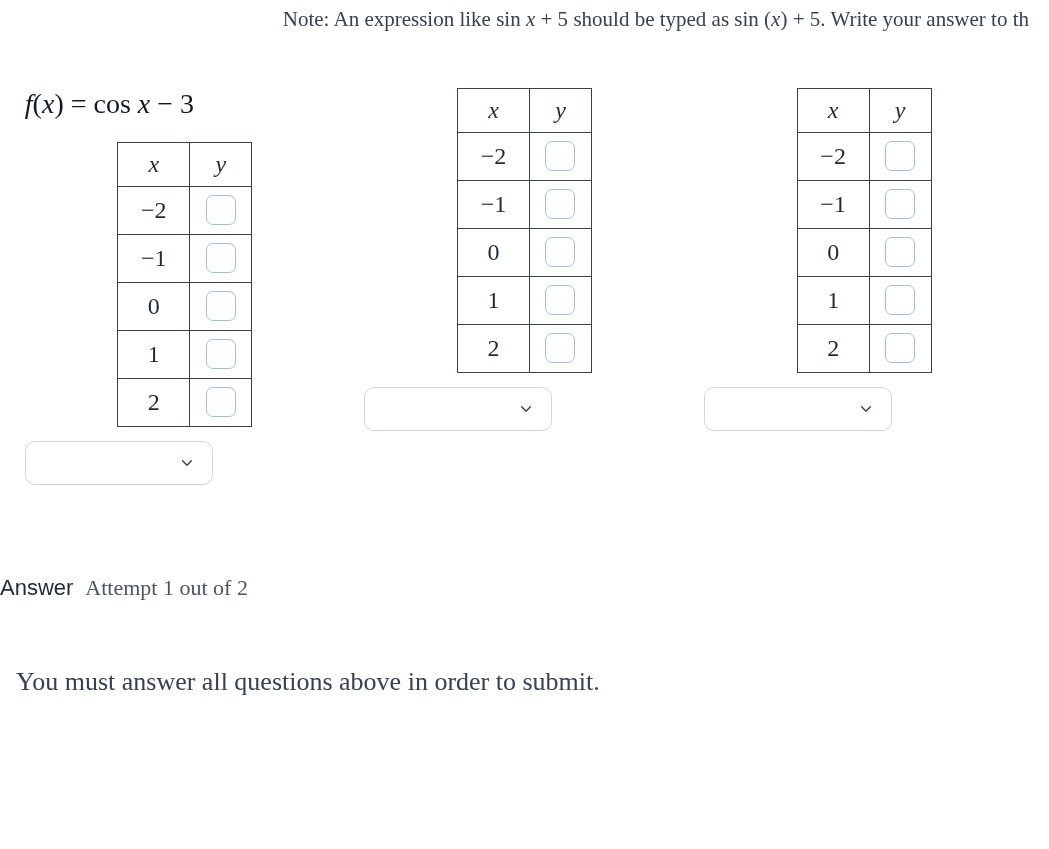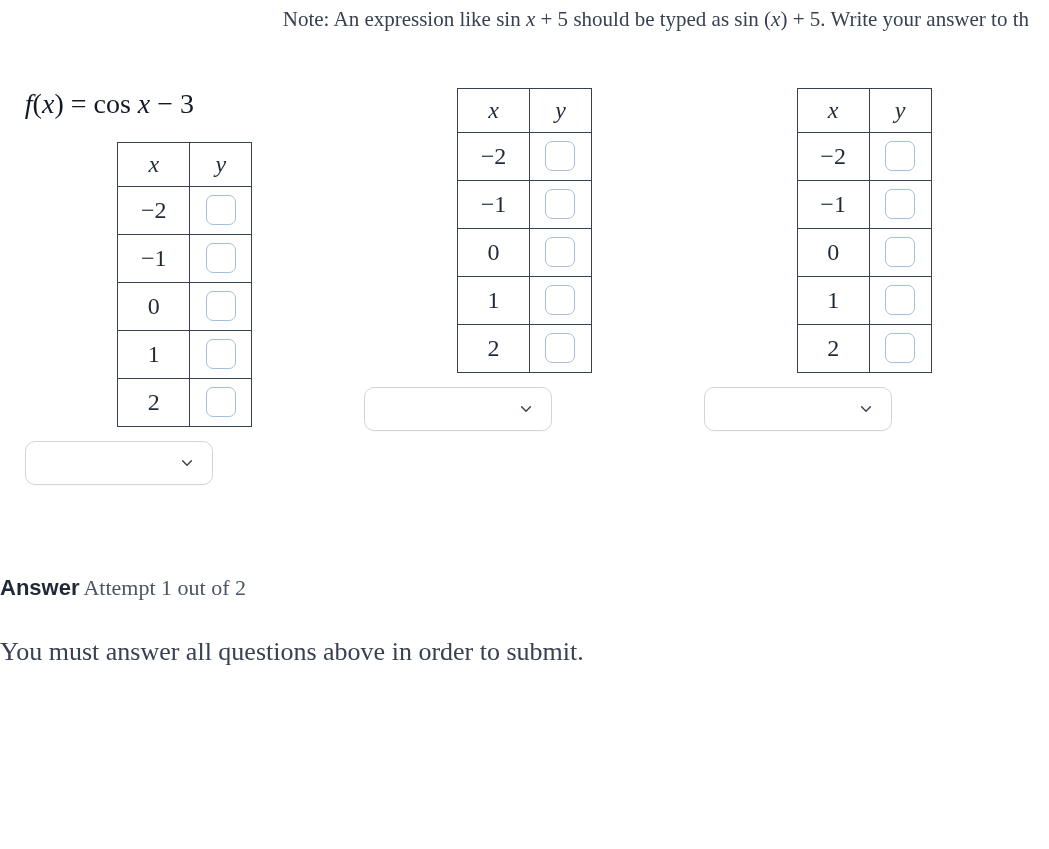--- a/index.html
+++ b/index.html
@@ -98,29 +98,29 @@
     .chev svg { display: block; }
     .answer-line {
       margin-top: 90px;
       padding-left: 0;
       font-size: 22px;
       color: #4b5563;
     }
     .answer-line b {
       color: #1f2937;
       font-family: Arial, sans-serif;
-      font-weight: 700;
+      font-weight: 400;
       font-size: 22px;
-      margin-right: 4px;
+      margin-right: 12px;
     }
     .warn {
-      margin-top: 36px;
+      margin-top: 66px;
       font-size: 26px;
       color: #374151;
-      padding-left: 0;
+      padding-left: 16px;
     }
   </style>
 </head>
 <body>
 
 <div class="note">
   <span>Note: An expression like </span><span class="math"><span>sin</span> <span class="mi">x</span><span> + 5</span></span><span> should be typed as </span><span class="math"><span>sin (</span><span class="mi">x</span><span>) + 5</span></span><span>. Write your answer to th</span><br>
 </div>
 
 <div class="cols">

